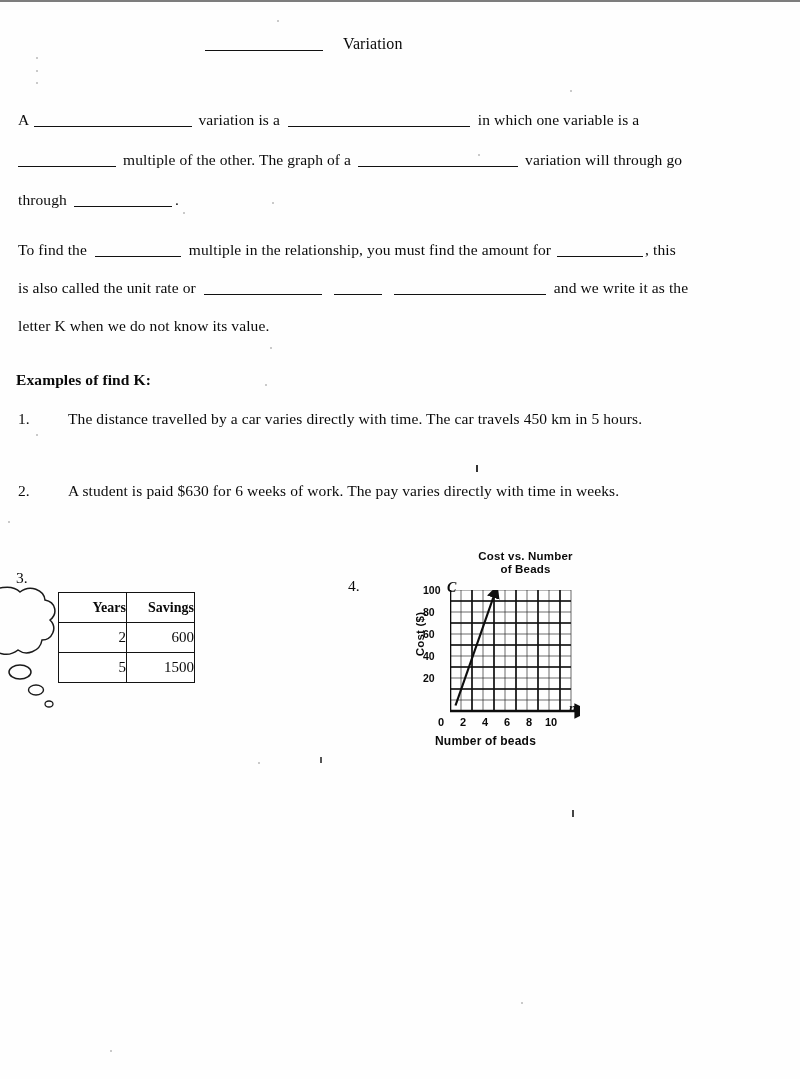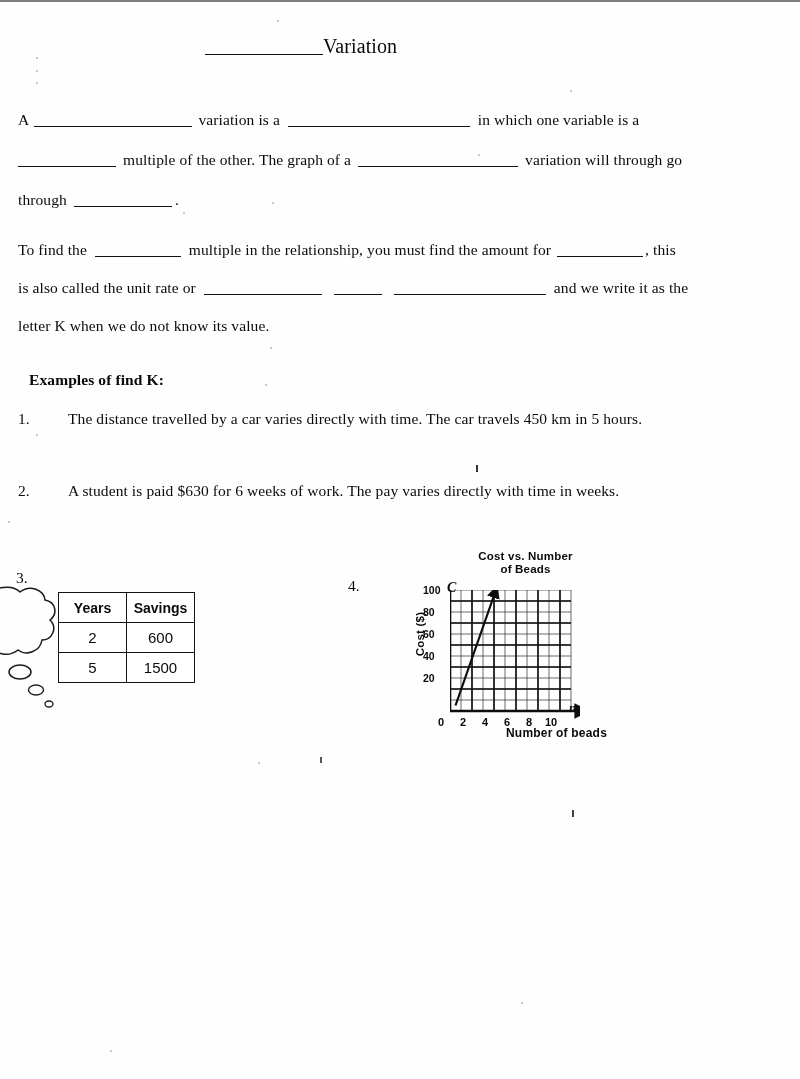--- a/index.html
+++ b/index.html
@@ -37,21 +37,21 @@
     vertical-align: -2px;
     height: 12px;
   }
 
   
   #title-row {
     left: 205px;
     top: 34px;
   }
   #title-row .blank { width: 118px; }
-  #title-text { margin-left: 0; font-size: 20px; }
+  #title-text { margin-left: 20px; font-size: 16px; }
 
   
   .heading {
     font-weight: bold;
     font-size: 15.5px;
   }
 
   
   .item-num {
     font-size: 15.5px;
@@ -62,24 +62,24 @@
     position: absolute;
     left: 58px;
     top: 590px;
     border-collapse: collapse;
     background: #fff;
   }
   #savings-table td, #savings-table th {
     border: 1.7px solid #131313;
     width: 67px;
     height: 29px;
-    text-align: center;
+    text-align: right;
     font-size: 15px;
     font-weight: normal;
-    font-family: Liberation Sans, sans-serif;
+    font-family: Liberation Serif, serif;
     padding: 0;
   }
   #savings-table th { font-weight: bold; font-size: 14px; }
 
   
   #thought-bubble {
     position: absolute;
     left: -10px;
     top: 578px;
     width: 78px;
@@ -133,23 +133,23 @@
     transform: rotate(-90deg);
     transform-origin: center center;
     font-family: "Liberation Sans", sans-serif;
     font-weight: bold;
     font-size: 11.5px;
     letter-spacing: 0.2px;
   }
   #xlabel {
     position: absolute;
     left: 40px;
-    top: 176px;
+    top: 184px;
     width: 172px;
-    text-align: right;
+    text-align: left;
     font-family: "Liberation Sans", sans-serif;
     font-weight: bold;
     font-size: 12px;
     letter-spacing: 0.2px;
   }
   .ytick {
     position: absolute;
     right: 0;
     width: 26px;
     text-align: left;
@@ -218,21 +218,21 @@
 
   <div class="abs ln" style="left:18px; top:240px;">
     <span>To find the</span>
     <span class="blank" style="width:86px; margin:0 4px;"></span>
     <span>multiple in the relationship, you must find the amount for</span>
     <span class="blank" style="width:86px; margin:0 2px;"></span><span>, this</span>
   </div>
 
   <div class="abs ln" style="left:18px; top:316px;">letter K when we do not know its value.</div>
 
-  <div class="abs ln heading" style="left:16px; top:370px;margin-left:13px;">Examples of find K:</div>
+  <div class="abs ln heading" style="left:16px; top:370px;">Examples of find K:</div>
 
   <div class="abs ln item-num" style="left:18px; top:409px;">1.</div>
   <div class="abs ln" style="left:68px; top:409px;">The distance travelled by a car varies directly with time.   The car travels 450 km in 5 hours.</div>
 
   <div class="abs ln item-num" style="left:18px; top:481px;">2.</div>
   <div class="abs ln" style="left:68px; top:481px;">A student is paid $630 for 6 weeks of work.   The pay varies directly with time in weeks.</div>
 
   <div class="abs ln item-num" style="left:16px; top:568px;">3.</div>
 
   <svg id="thought-bubble" viewBox="0 0 78 135">

